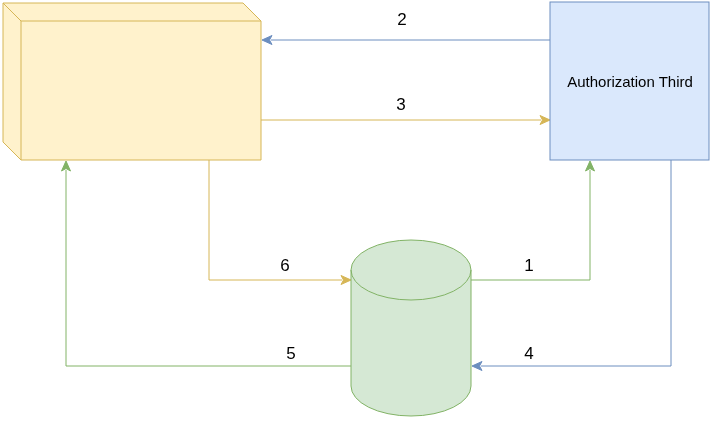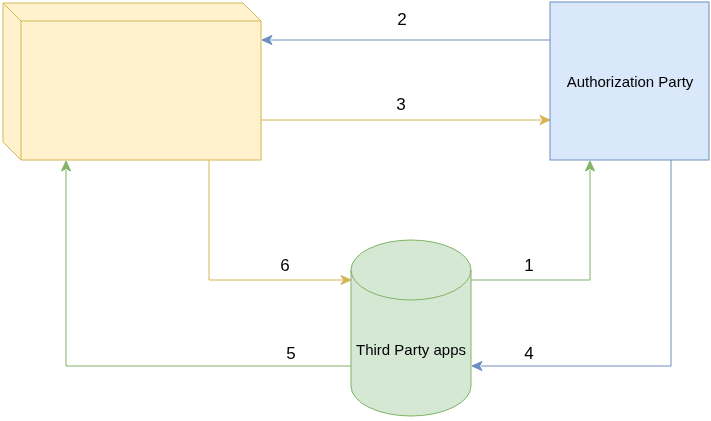--- a/index.html
+++ b/index.html
@@ -68,23 +68,22 @@
       <rect x="550" y="2" width="159" height="158" stroke-width="1" fill="#DAE8FC" stroke="#6C8EBF"></rect>
     </g>
 
     <g>
       <path d="M351,270 A60,30 0 0 1 471,270 L471,386 A60,30 0 0 1 351,386 Z" stroke-width="1" fill="#D5E8D4" stroke="#82B366"></path>
       <path d="M351,270 A60,30 0 0 0 471,270" fill="none" stroke-width="1" stroke="#82B366"></path>
     </g>
   </svg>
 
 
-  <div class="label node-label" style="left:630px; top:81px;">Authorization Party</div>
+  <div class="label node-label" style="left:630px; top:81px;">Authorization Third</div>
 
-  <div class="label node-label" style="left:411px; top:349px;">Third Party apps</div>
 
   <div class="label edge-label" style="left:529px; top:266px;">1</div>
 
   <div class="label edge-label" style="left:402px; top:20px;">2</div>
 
   <div class="label edge-label" style="left:401px; top:105px;">3</div>
 
   <div class="label edge-label" style="left:529px; top:354px;">4</div>
 
   <div class="label edge-label" style="left:291px; top:354px;">5</div>

